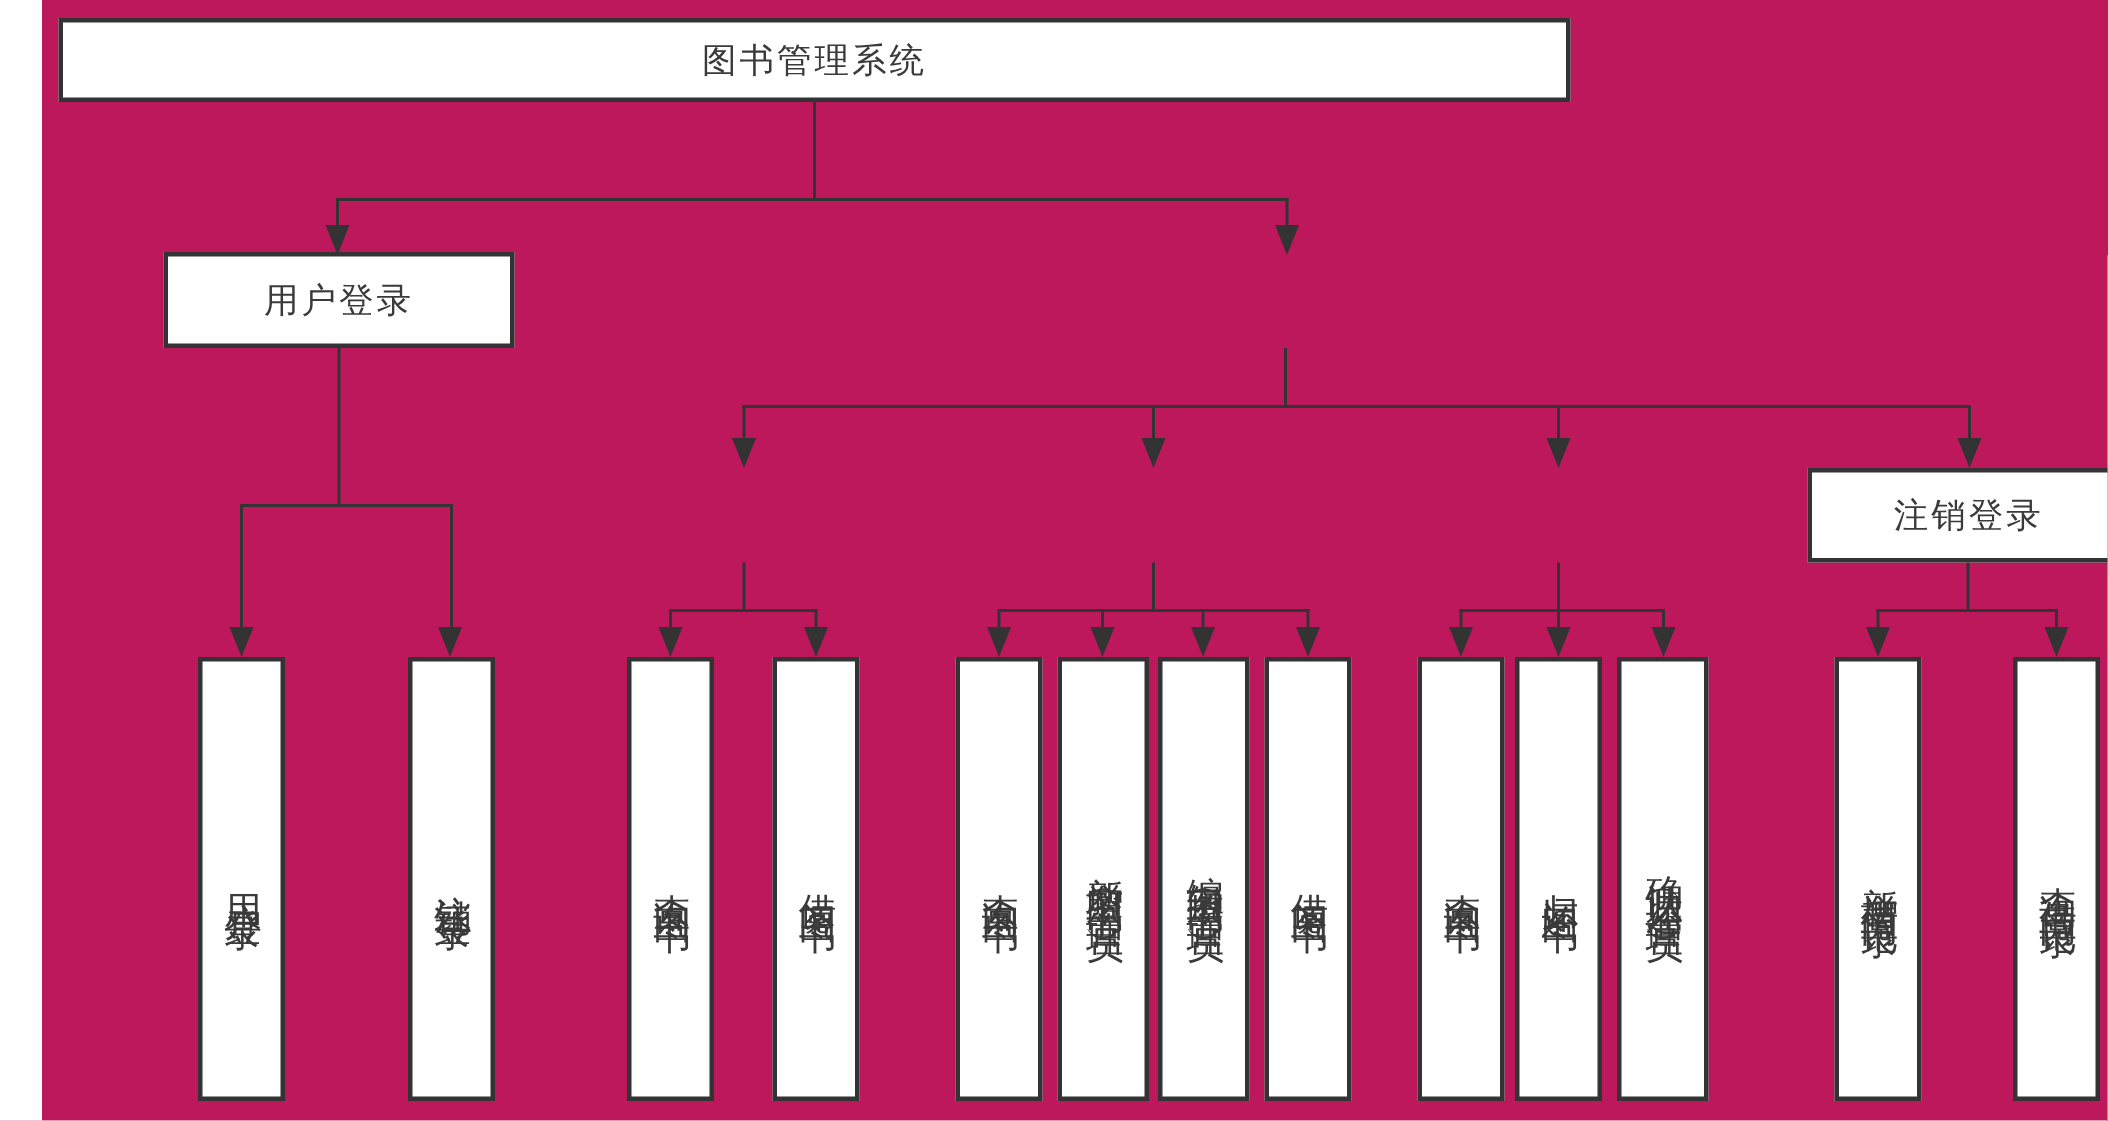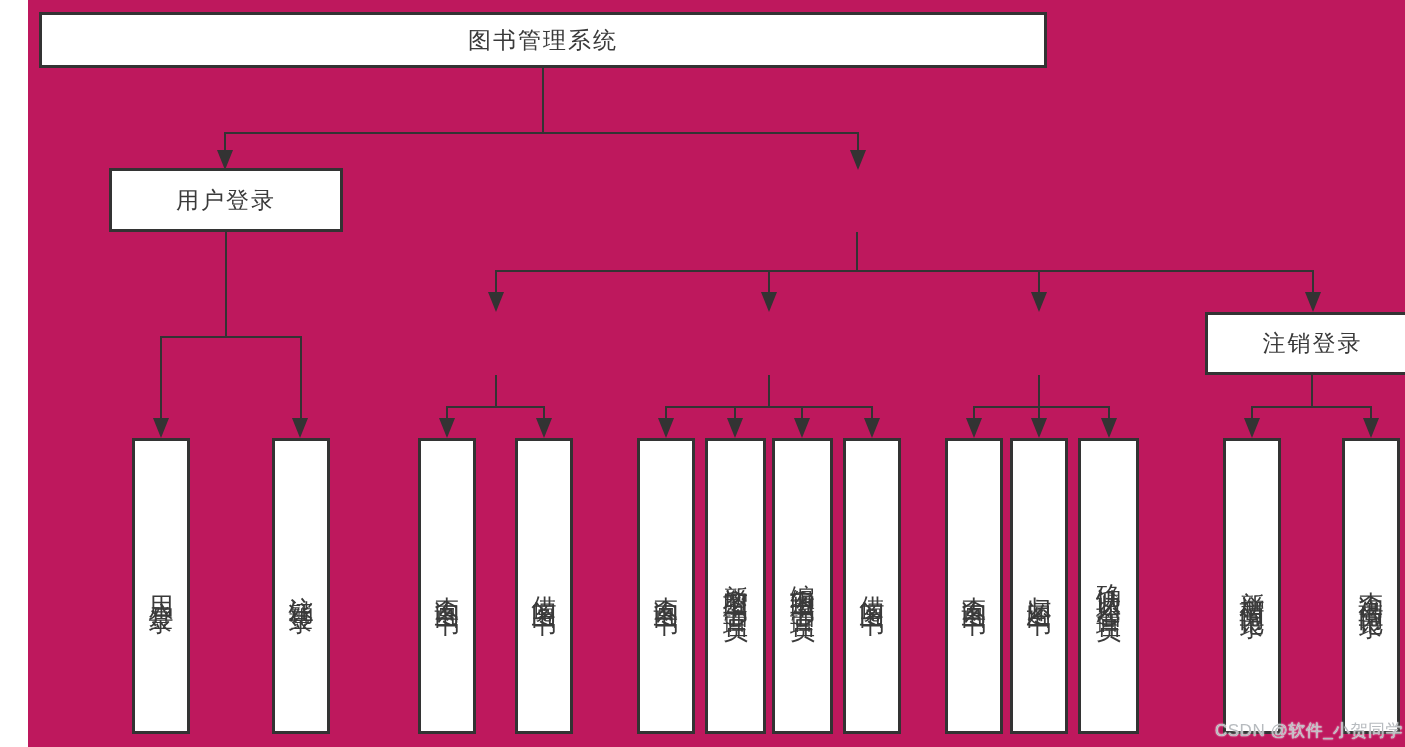--- a/index.html
+++ b/index.html
@@ -146,15 +146,14 @@
     <span class="vt">确认归还（管理员）</span>
   </div>
 
   <div class="box leaf" style="left:1195px">
     <span class="vt">新增借阅记录</span>
   </div>
   <div class="box leaf" style="left:1314px">
     <span class="vt">查询借阅记录</span>
   </div>
 
-  <div class="watermark">CSDN @软件_小贺同学</div>
 
 </div>
 
 </body></html>

